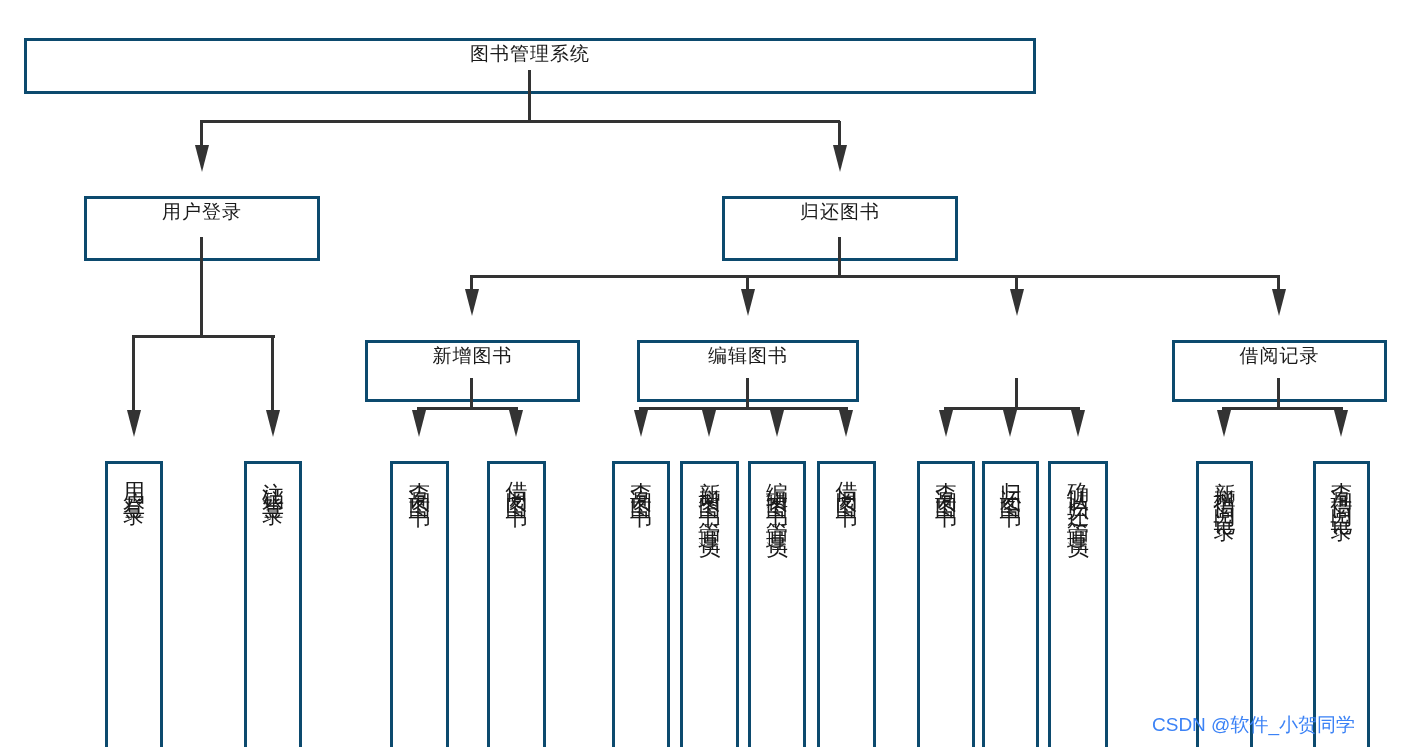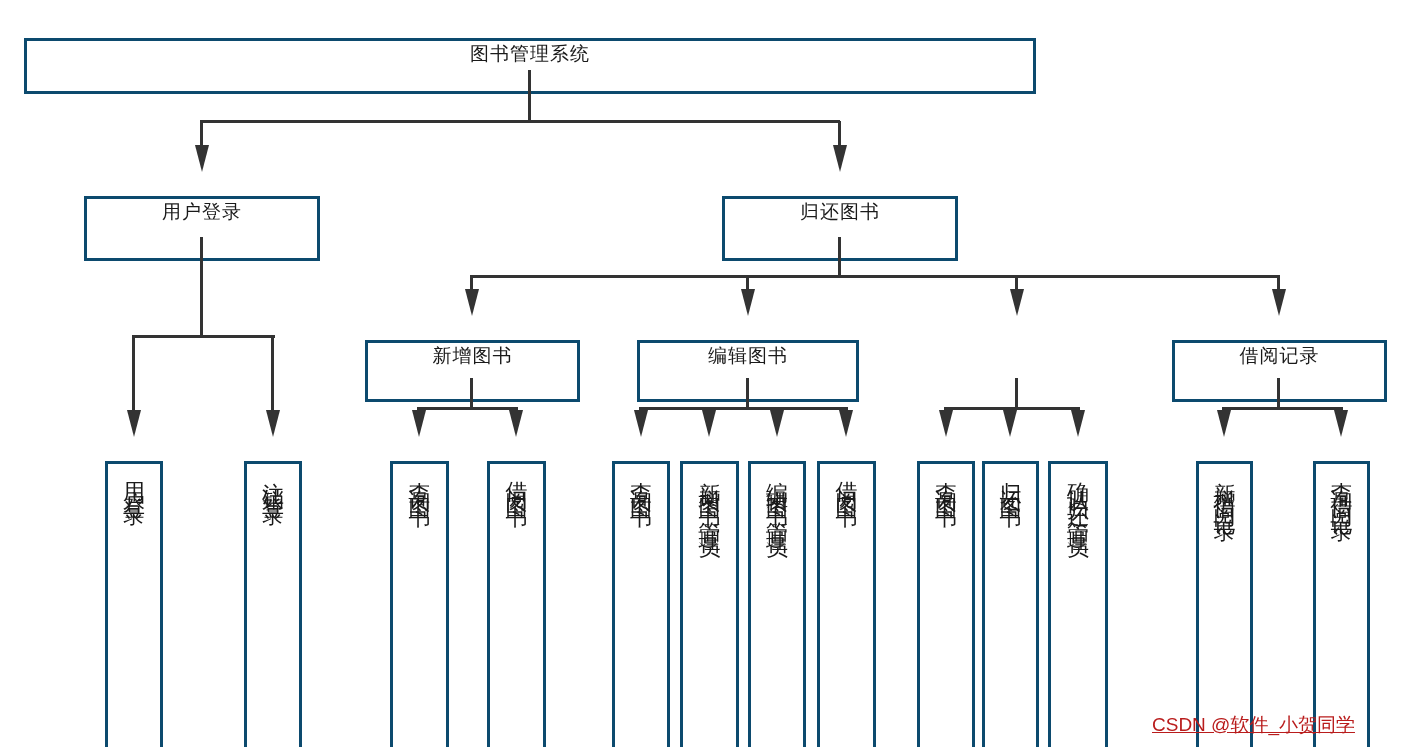--- a/index.html
+++ b/index.html
@@ -39,24 +39,23 @@
     width: 0; height: 0;
     border-left: 7px solid transparent;
     border-right: 7px solid transparent;
     border-top: 27px solid #333333;
   }
   #watermark {
     position: absolute;
     left: 1152px;
     top: 712px;
     font-size: 19px;
-    color: #b91c1c;
+    color: #3b82f6;
     z-index: 10;
     white-space: nowrap;
-    text-decoration: underline;
   }
 </style>
 </head>
 <body>
 
 <div id="stage">
 
   <div class="node" style="left:24px; top:14px; width:1012px; height:56px;">
     <span>图书管理系统</span>
   </div>

